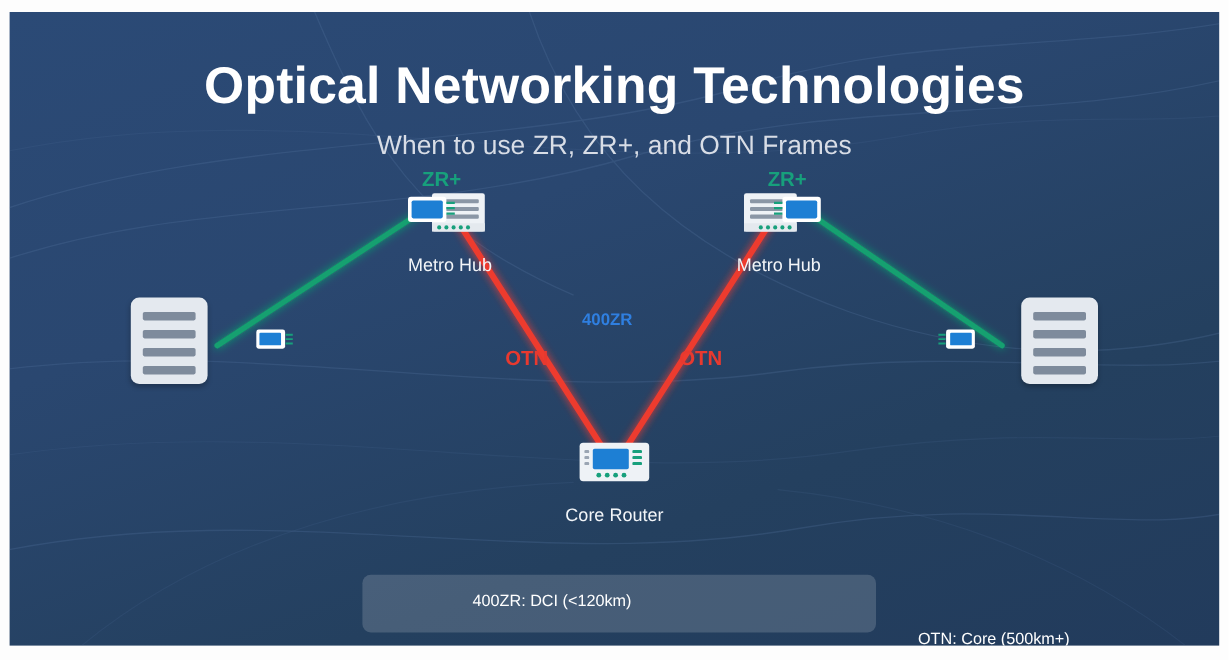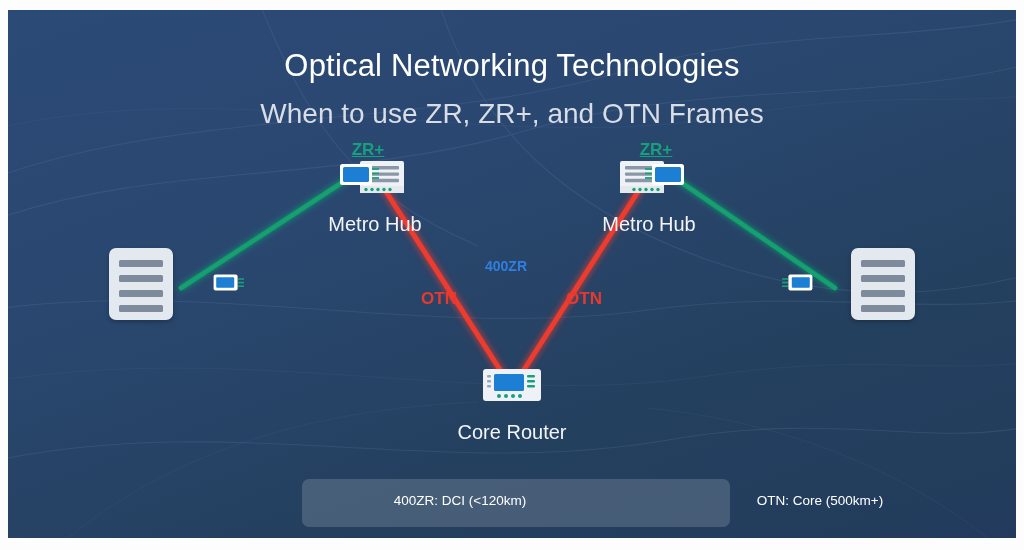--- a/index.html
+++ b/index.html
@@ -12,37 +12,37 @@
   .page{position:relative;width:1024px;height:550px;background:#fdfdfd;}
   .canvas{
     position:absolute;left:8px;top:10px;width:1008px;height:528px;
     background:linear-gradient(160deg,#2b4a76 0%,#2a4770 35%,#24405f 70%,#223b5c 100%);
     overflow:hidden;
   }
   .bg-curves{position:absolute;left:0;top:0;width:1008px;height:528px;opacity:.55;}
 
   .title{
     position:absolute;left:0;right:0;top:38px;text-align:center;
-    font-size:31px;font-weight:normal;color:#ffffff;letter-spacing:.2px;
+    font-size:43px;font-weight:bold;color:#ffffff;letter-spacing:.2px;
   }
   .subtitle{
-    position:absolute;left:0;right:0;top:88px;text-align:center;
-    font-size:28px;color:#d8dde6;font-weight:normal;
+    position:absolute;left:0;right:0;top:98px;text-align:center;
+    font-size:22px;color:#d8dde6;font-weight:normal;
   }
 
   .links{position:absolute;left:0;top:0;width:1008px;height:528px;}
   .node-label{
     position:absolute;text-align:center;color:#f2f5f8;
-    font-size:20px;white-space:nowrap;
+    font-size:15px;white-space:nowrap;
   }
   .tech-label{
     position:absolute;text-align:center;white-space:nowrap;
     font-size:17px;font-weight:bold;
   }
-  .tech-zr{color:#17a07c;text-decoration:underline;}
+  .tech-zr{color:#17a07c;}
   .tech-otn{color:#e8392f;font-size:17px;font-weight:bold;}
   .tech-400zr{color:#2f7fe0;font-size:14px;font-weight:bold;}
 
   
   .dc-box{
     position:absolute;width:64px;height:72px;border-radius:7px;
     background:#e4e9ef;box-shadow:0 2px 4px rgba(0,0,0,.25);
   }
   .dc-box i{
     display:block;position:absolute;left:10px;width:44px;height:7px;
@@ -236,16 +236,16 @@
         </g>
       </g>
     </svg>
 
     <div class="tech-label tech-400zr" style="left:438px;top:248px;width:120px;">400ZR</div>
     <div class="tech-label tech-otn" style="left:395px;top:279px;width:72px;">OTN</div>
     <div class="tech-label tech-otn" style="left:540px;top:279px;width:72px;">OTN</div>
 
     <div class="legend-panel"></div>
     <div class="legend-item" style="left:352px;width:200px;text-align:center;">400ZR: DCI (&lt;120km)</div>
-    <div class="legend-item" style="left:722px;width:180px;text-align:center;">OTN: Core (500km+)</div>
+    <div class="legend-item" style="left:757px;width:180px;text-align:left;margin-top:32px;">OTN: Core (500km+)</div>
 
   </div>
 </div>
 
 </body></html>

